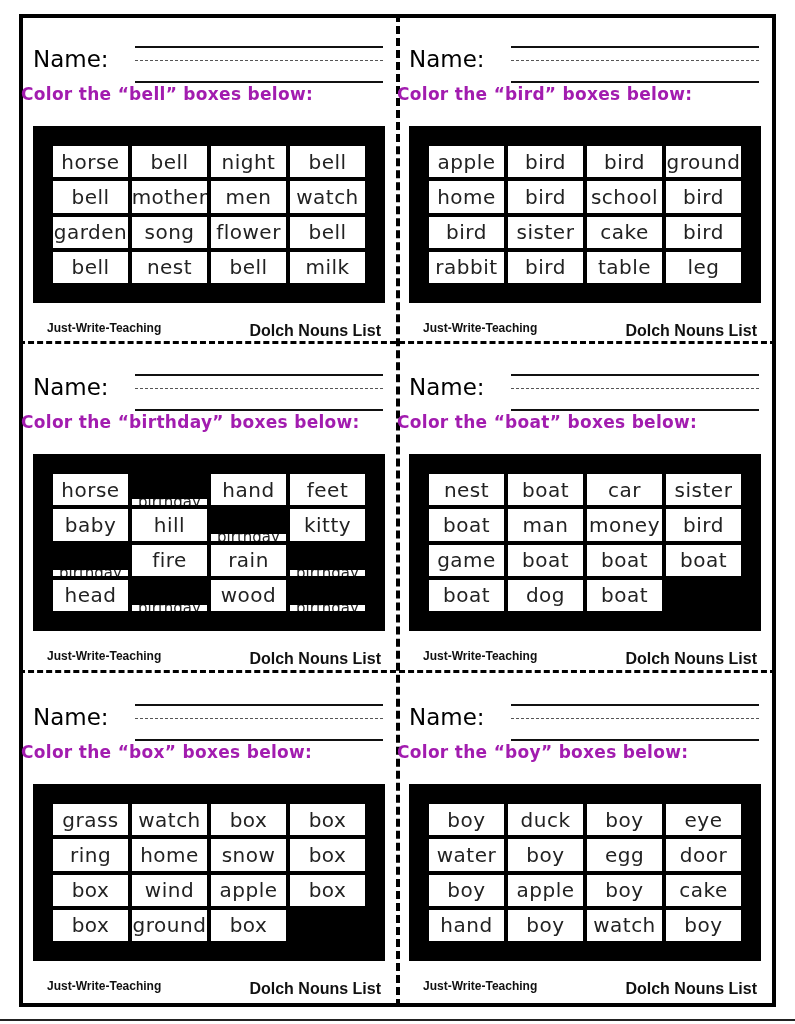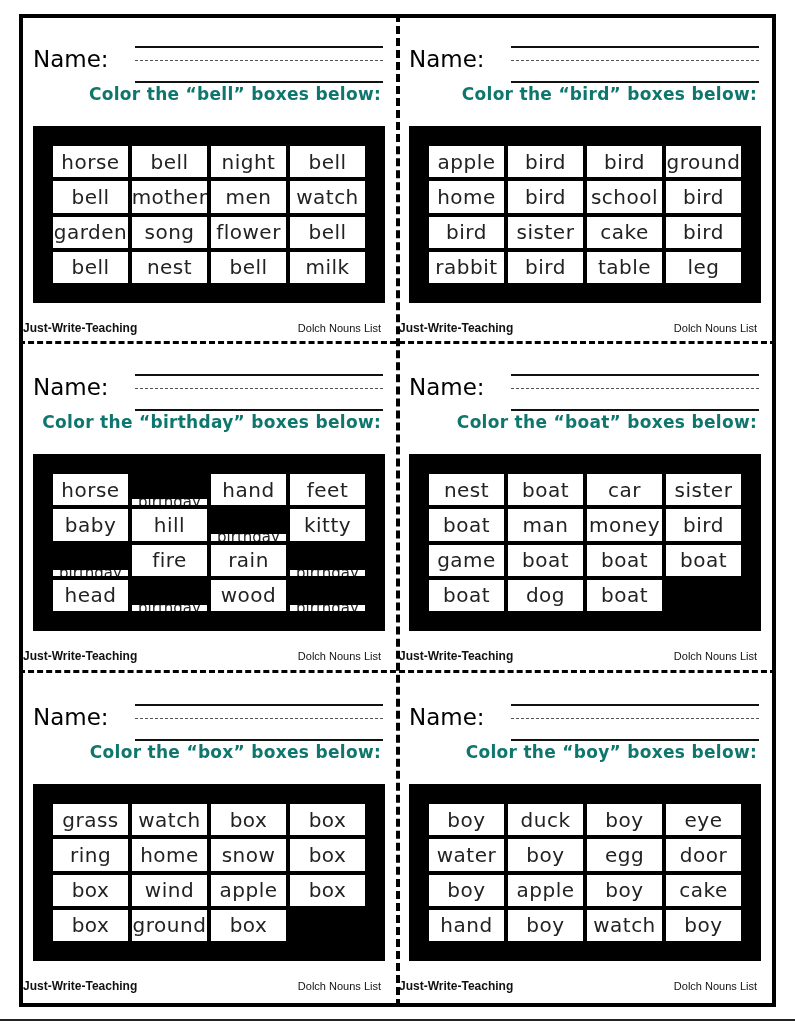--- a/index.html
+++ b/index.html
@@ -8,26 +8,26 @@
     .vdash { position: absolute; left: 396px; top: 14px; width: 0; height: 993px; border-left: 4px dashed #000; }
     .hdash { position: absolute; left: 19px; width: 757px; height: 0; border-top: 3px dashed #000; }
     .bottom-rule { position: absolute; left: 0; top: 1019px; width: 795px; height: 2px; background: #222; }
     .card { position: absolute; width: 360px; height: 325px; }
     .name-row { position: absolute; left: 12px; top: 12px; height: 56px; width: 350px; }
     .name-label { position: absolute; left: 0; top: 12px; font-family: "DejaVu Sans", sans-serif; font-size: 23px; line-height: 34px; color: #000; letter-spacing: 0px; }
     .line { position: absolute; left: 102px; width: 248px; height: 0; }
     .line.top { top: 16px; border-top: 2px solid #111; }
     .line.mid { top: 30px; border-top: 1px dashed #555; }
     .line.bot { top: 51px; border-top: 2px solid #111; }
-    .instruction { position: absolute; left: 0; top: 66px; width: 360px; text-align: right; font-family: "DejaVu Sans", sans-serif; font-weight: bold; font-size: 17px; color: #0f766e; letter-spacing: 0.3px; }
+    .instruction { position: absolute; left: 0; top: 66px; width: 360px; text-align: left; font-family: "DejaVu Sans", sans-serif; font-weight: bold; font-size: 17px; color: #a21caf; letter-spacing: 0.3px; }
     .grid { position: absolute; left: 12px; top: 108px; width: 352px; height: 177px; background: #000; padding: 20px; box-sizing: border-box; display: grid; grid-template-columns: repeat(4, 1fr); grid-template-rows: repeat(4, 1fr); gap: 4px; }
     .cell { background: #fff; display: flex; align-items: center; justify-content: center; font-family: "DejaVu Sans", sans-serif; font-size: 20px; color: #222; letter-spacing: 0.5px; overflow: hidden; white-space: nowrap; }
     .cell.small { font-size: 15px; letter-spacing: 0; margin-top: 25px; }
-    .footer-left { position: absolute; left: 2px; top: 303px; font-family: "Liberation Sans", sans-serif; font-weight: bold; font-size: 12px; color: #111; }
-    .footer-right { position: absolute; right: 0; top: 304px; font-family: "Liberation Sans", sans-serif; font-weight: normal; font-size: 11px; color: #111; }
+    .footer-left { position: absolute; left: 26px; top: 303px; font-family: "Liberation Sans", sans-serif; font-weight: bold; font-size: 12px; color: #111; }
+    .footer-right { position: absolute; right: 0; top: 304px; font-family: "Liberation Sans", sans-serif; font-weight: bold; font-size: 16px; color: #111; }
   </style>
 </head>
 <body>
 
 <div class="page"></div>
 <div class="vdash"></div>
 <div class="hdash" style="top:341px;"></div>
 <div class="hdash" style="top:670px;"></div>
 <div class="bottom-rule"></div>
 

